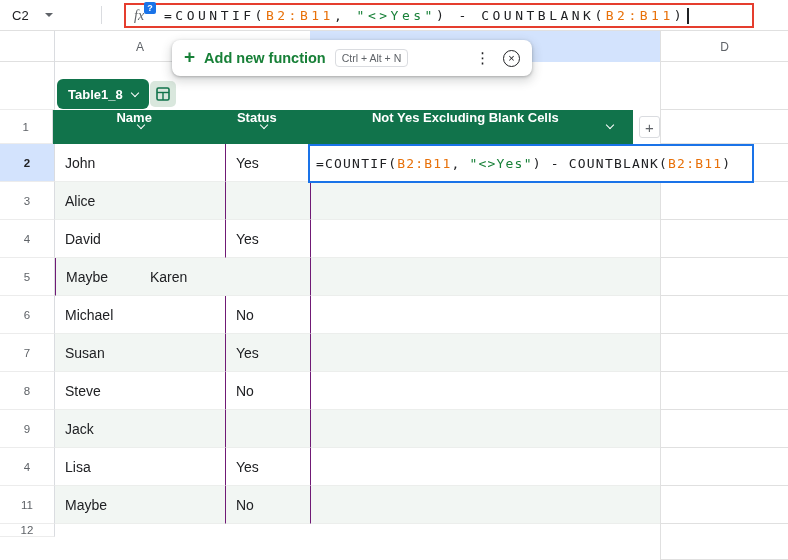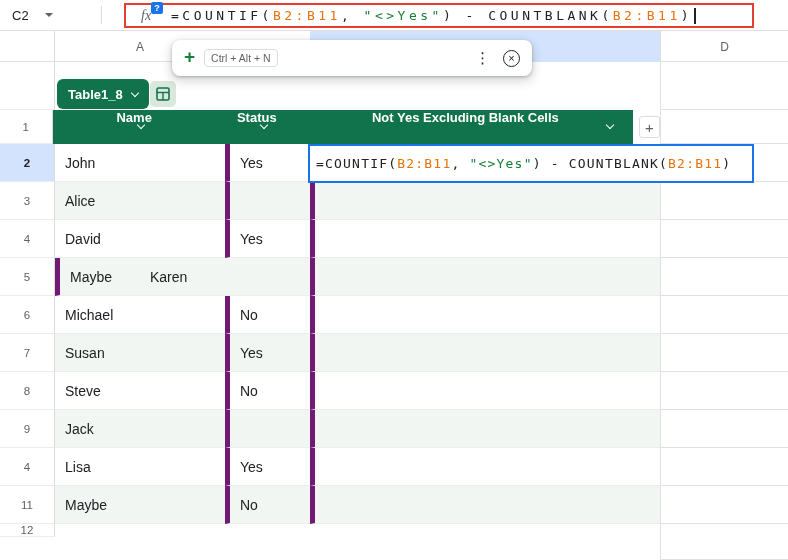--- a/index.html
+++ b/index.html
@@ -10,21 +10,21 @@
   
   .formula-row { position:absolute; top:0; left:0; width:788px; height:31px;
     background:#fff; border-bottom:1px solid var(--grid-line,#e0e0e0); }
   .name-box { position:absolute; left:0; top:0; width:100px; height:30px;
     display:flex; align-items:center; padding-left:12px; gap:16px; font-size:13px; cursor:default; }
   .nb-caret { width:0; height:0; border-left:4px solid transparent; border-right:4px solid transparent;
     border-top:4px solid var(--muted-gray,#5f6368); }
   .fbar-divider { position:absolute; left:101px; top:6px; width:1px; height:18px; background:#dadce0; }
   .red-box { position:absolute; left:124px; top:3px; width:630px; height:25px;
     border:2px solid var(--annotation-red,#e53d2e); background:#fff;
-    display:flex; align-items:center; padding-left:15px; }
+    display:flex; align-items:center; padding-left:8px; }
   .fx { font-family:"Liberation Serif", serif; font-style:italic; font-size:14px;
     color:var(--muted-gray,#5f6368); position:relative; width:18px; margin-right:12px; }
   .fx-badge { position:absolute; top:-6px; left:10px; width:12px; height:12px;
     background:var(--selection-blue,#1a73e8); color:#fff; border-radius:2px;
     font-family:"Liberation Sans",sans-serif; font-style:normal; font-weight:bold; font-size:9px;
     display:flex; align-items:center; justify-content:center; }
   .formula-mono { font-family:"DejaVu Sans Mono", monospace; font-size:13px; white-space:nowrap; }
   .fbar-text { letter-spacing:3.5px; }
   .text-cursor { width:1.5px; height:16px; background:#202124; margin-left:2px; }
 
@@ -68,21 +68,21 @@
   .w-a { width:170px; } .w-b { width:85px; } .w-c { width:350px; }
   .hcell .chev { margin-left:14px; }
   .hcell.w-c .chev { margin-left:auto; margin-right:10px; }
   .add-col { position:relative; z-index:5; width:22px; height:22px; margin-left:6px; align-self:center;
     border:1px solid #dadce0; border-radius:3px; background:#fff; color:var(--muted-gray,#5f6368);
     font-size:15px; display:flex; align-items:center; justify-content:center; cursor:pointer; }
 
   .trow-data { height:38px; }
   .cell { background:#fff; font-size:14px; display:flex; align-items:center; padding-left:10px;
     border-bottom:1px solid #eceeec; }
-  .cell.w-b, .cell.w-c { border-left:5px solid #701a75; }
+  .cell.w-b, .cell.w-c { border-left:1px solid #701a75; }
   .band .cell { background:var(--band-green,#f2f6f3); }
   .trow-trailing { height:36px;flex-direction:column; }
   .trow-trailing .cell { border-bottom:none; border-left:1px solid var(--grid-line,#e0e0e0); }
   .trow-trailing .cell.w-a { border-left:none; }
 
   
   .cell-edit { position:absolute; left:308px; top:144px; width:446px; height:39px; z-index:30;
     background:#fff; border:2px solid var(--selection-blue,#1a73e8);
     display:flex; align-items:center; padding-left:6px; }
   .cell-edit .formula-mono { letter-spacing:1.2px; }
@@ -244,18 +244,19 @@
       <div class="cell w-c"></div>
     </div>
   </div>
 
   <div class="cell-edit">
     <span class="formula-mono"><span style="color: rgb(32, 33, 36);">=COUNTIF(</span><span style="color: rgb(232, 113, 10);">B2:B11</span><span style="color: rgb(32, 33, 36);">, </span><span style="color: rgb(24, 128, 56);">"&lt;&gt;Yes"</span><span style="color: rgb(32, 33, 36);">) - COUNTBLANK(</span><span style="color: rgb(232, 113, 10);">B2:B11</span><span style="color: rgb(32, 33, 36);">)</span></span>
   </div>
 
   <div class="popup">
     <span class="popup-plus">+</span>
+    <span class="popup-label">Add new function</span>
     <span class="shortcut-pill">Ctrl + Alt + N</span>
     <span class="kebab">⋮</span>
     <span class="circle-x">×</span>
   </div>
 
 </div>
 
 </body></html>

